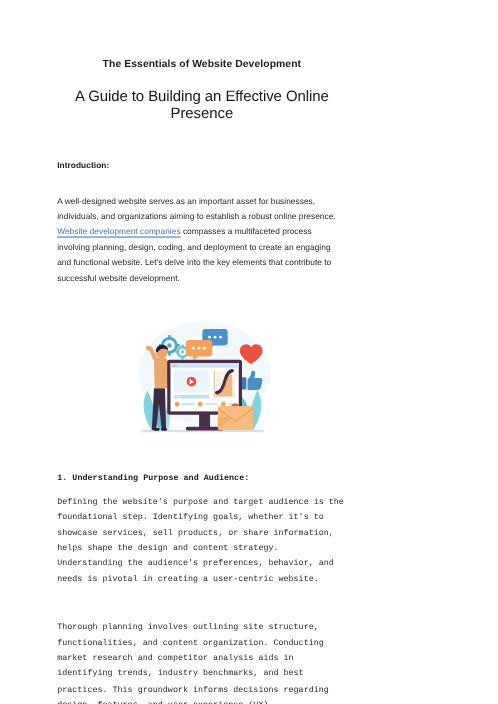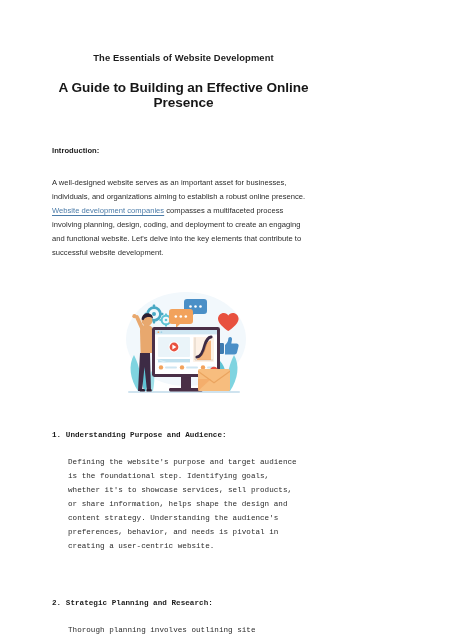--- a/index.html
+++ b/index.html
@@ -29,21 +29,21 @@
     font-size: 9.4px;
     font-weight: bold;
     letter-spacing: 0.01em;
     color: #1c1c1c;
   }
   .doc-subtitle {
     margin: 0;
     padding-top: 17px;
     text-align: center;
     font-size: 13.6px;
-    font-weight: bold;
+    font-weight: normal;
     letter-spacing: -0.005em;
     color: #171717;
   }
   .section-heading {
     font-size: 7.6px;
     font-weight: bold;
     color: #1c1c1c;
     letter-spacing: 0.005em;
   }
   .body-text {
@@ -55,21 +55,21 @@
   }
   .intro-block { padding-top: 36px; }
   .intro-heading { margin: 0 0 21px 0; }
   .intro-para { margin: 0; }
   .doc-link {
     color: #4a7ba8;
     text-underline-offset: 1.5px;
   }
   .section-block { padding-top: 30px; font-family: Liberation Mono, monospace; }
   .section-block .section-heading { margin: 0 0 11px 0; }
-  .section-block .body-text { margin: 16px; }
+  .section-block .body-text { margin: 0; }
 
   
   .figure {
     padding-top: 26px;
     display: flex;
     justify-content: center;
   }
   .illus {
     position: relative;
     width: 140px;
@@ -226,20 +226,19 @@
       </svg>
     </div>
   </div>
 
   <div class="section-block">
     <div class="section-heading">1. Understanding Purpose and Audience:</div>
     <p class="body-text">Defining the website's purpose and target audience is the foundational step. Identifying goals, whether it's to showcase services, sell products, or share information, helps shape the design and content strategy. Understanding the audience's preferences, behavior, and needs is pivotal in creating a user-centric website.</p>
   </div>
 
   <div class="section-block">
-    <div class="section-heading">2. Strategic Planning and Research:</div>
     <p class="body-text">Thorough planning involves outlining site structure, functionalities, and content organization. Conducting market research and competitor analysis aids in identifying trends, industry benchmarks, and best practices. This groundwork informs decisions regarding design, features, and user experience (UX).</p>
   </div>
 
   <div class="section-block">
   </div>
 
 </div>
 
 </body></html>

